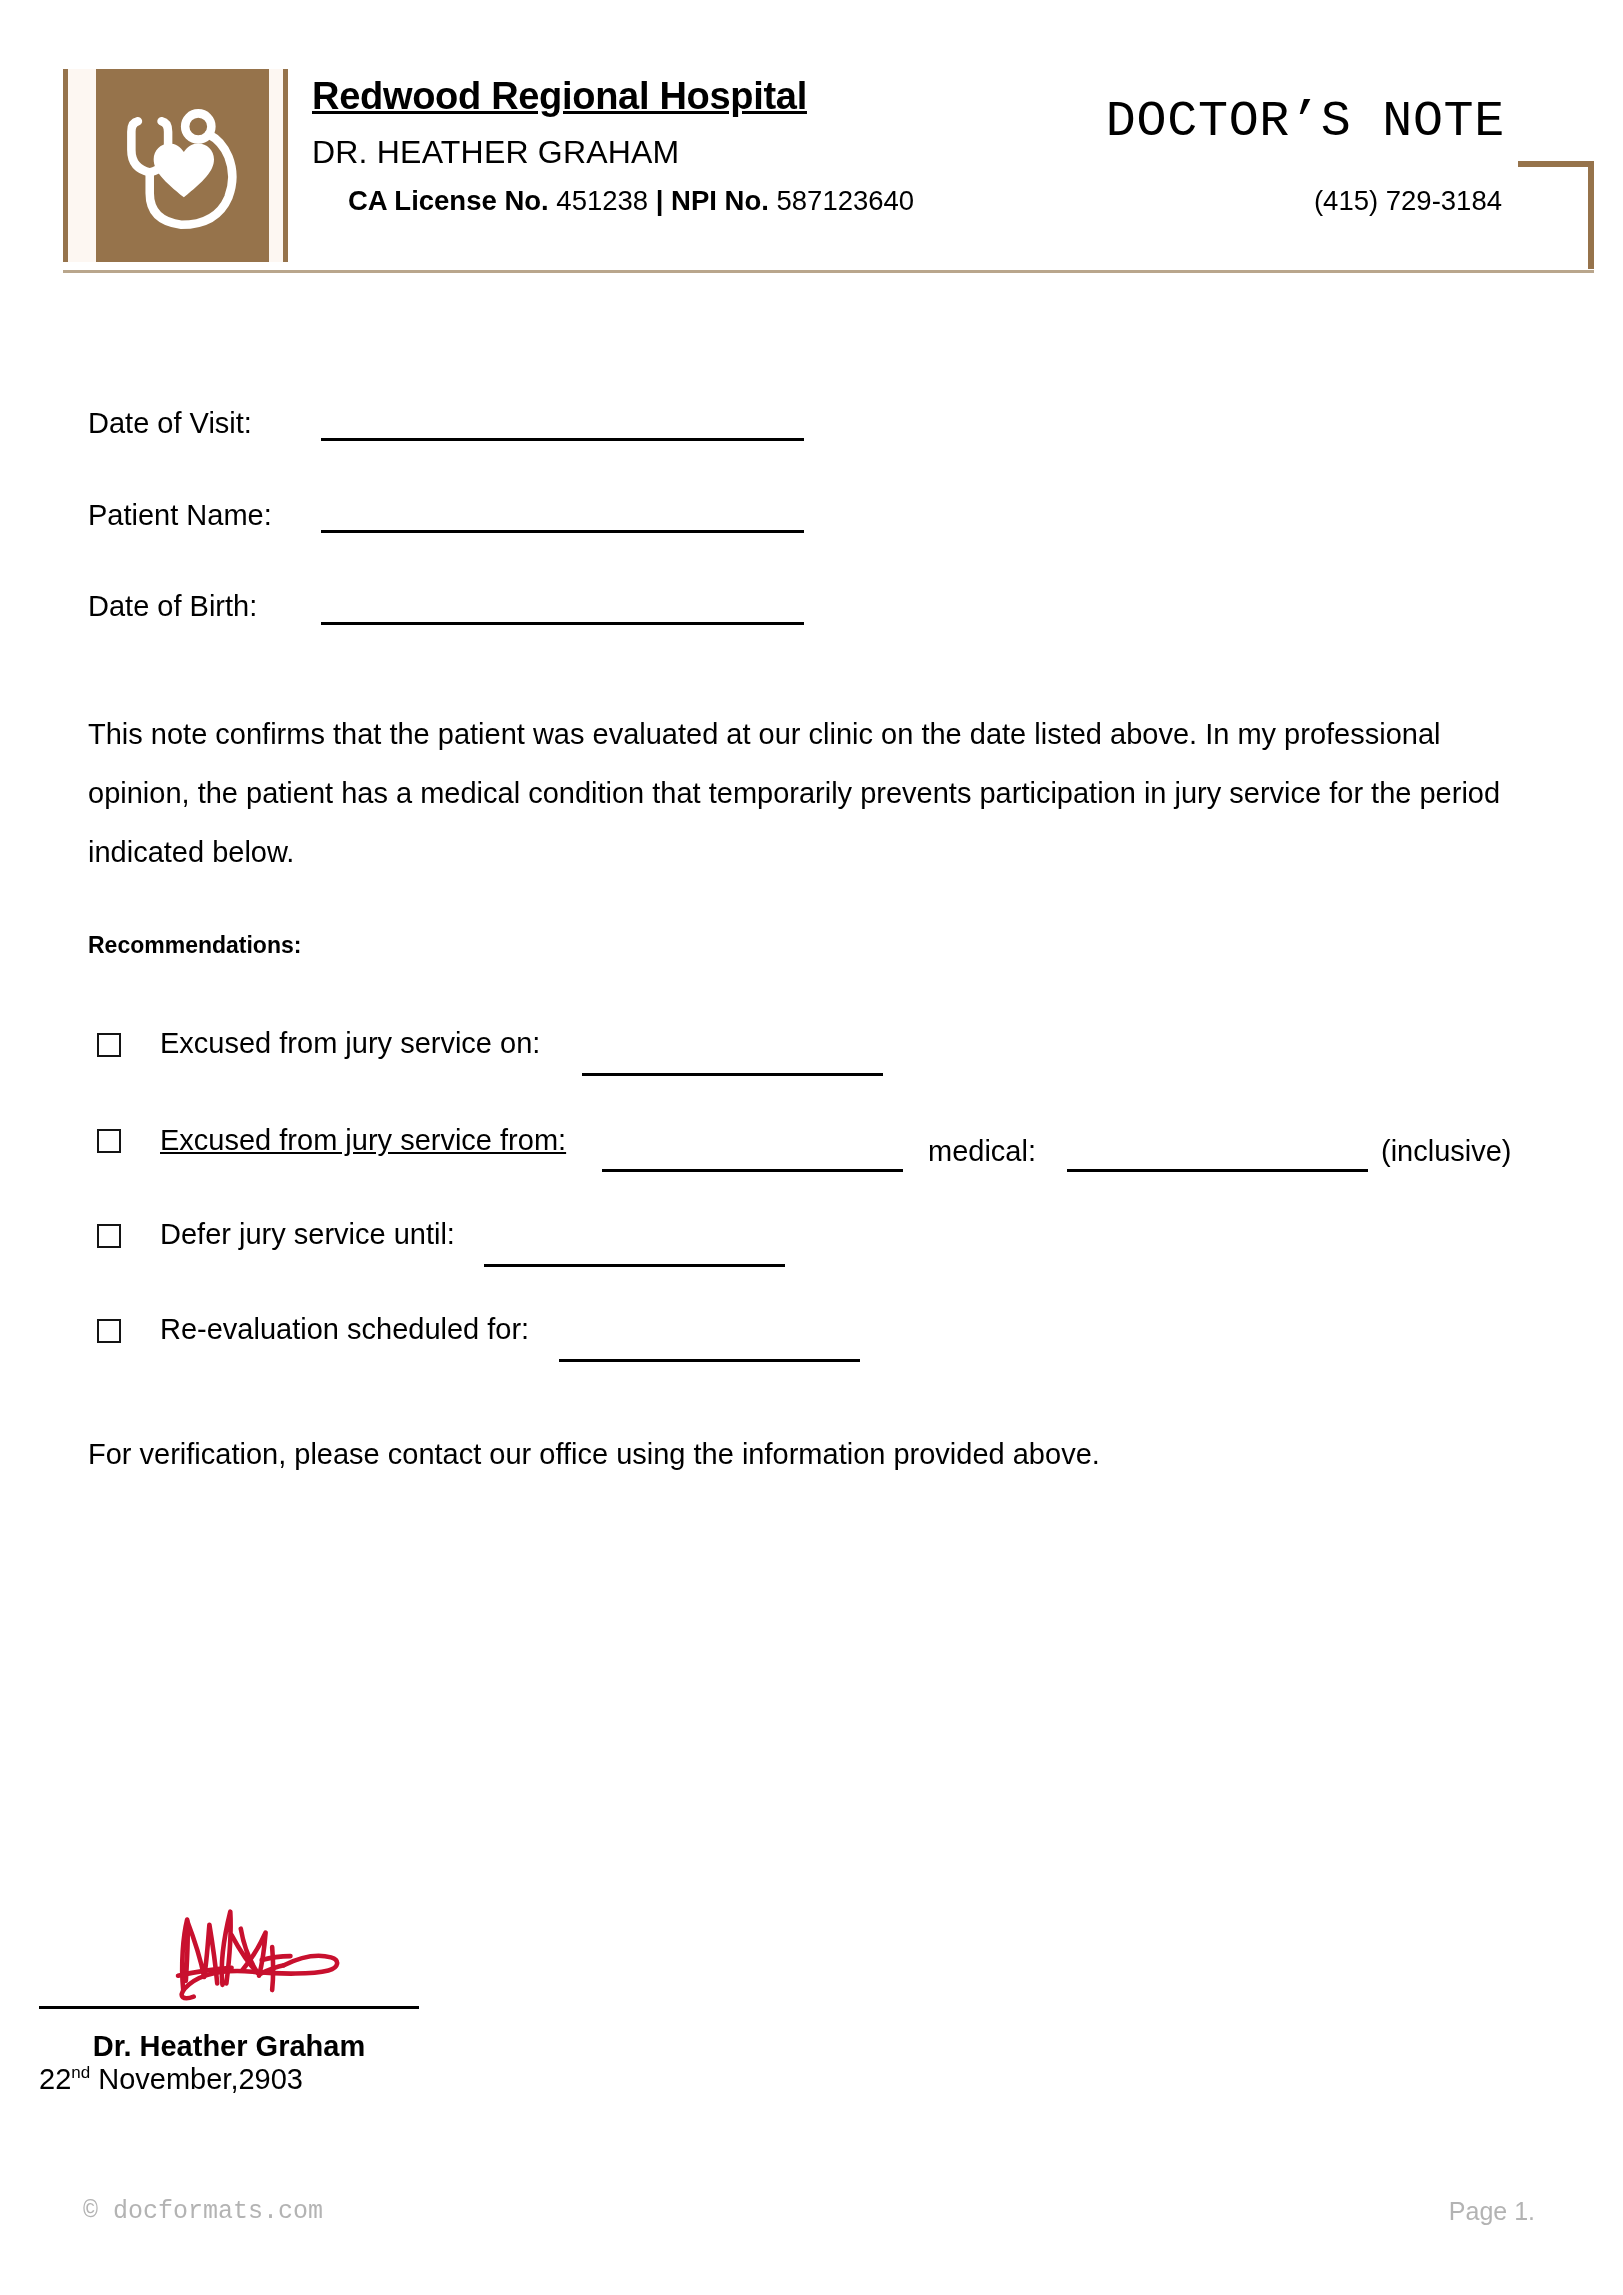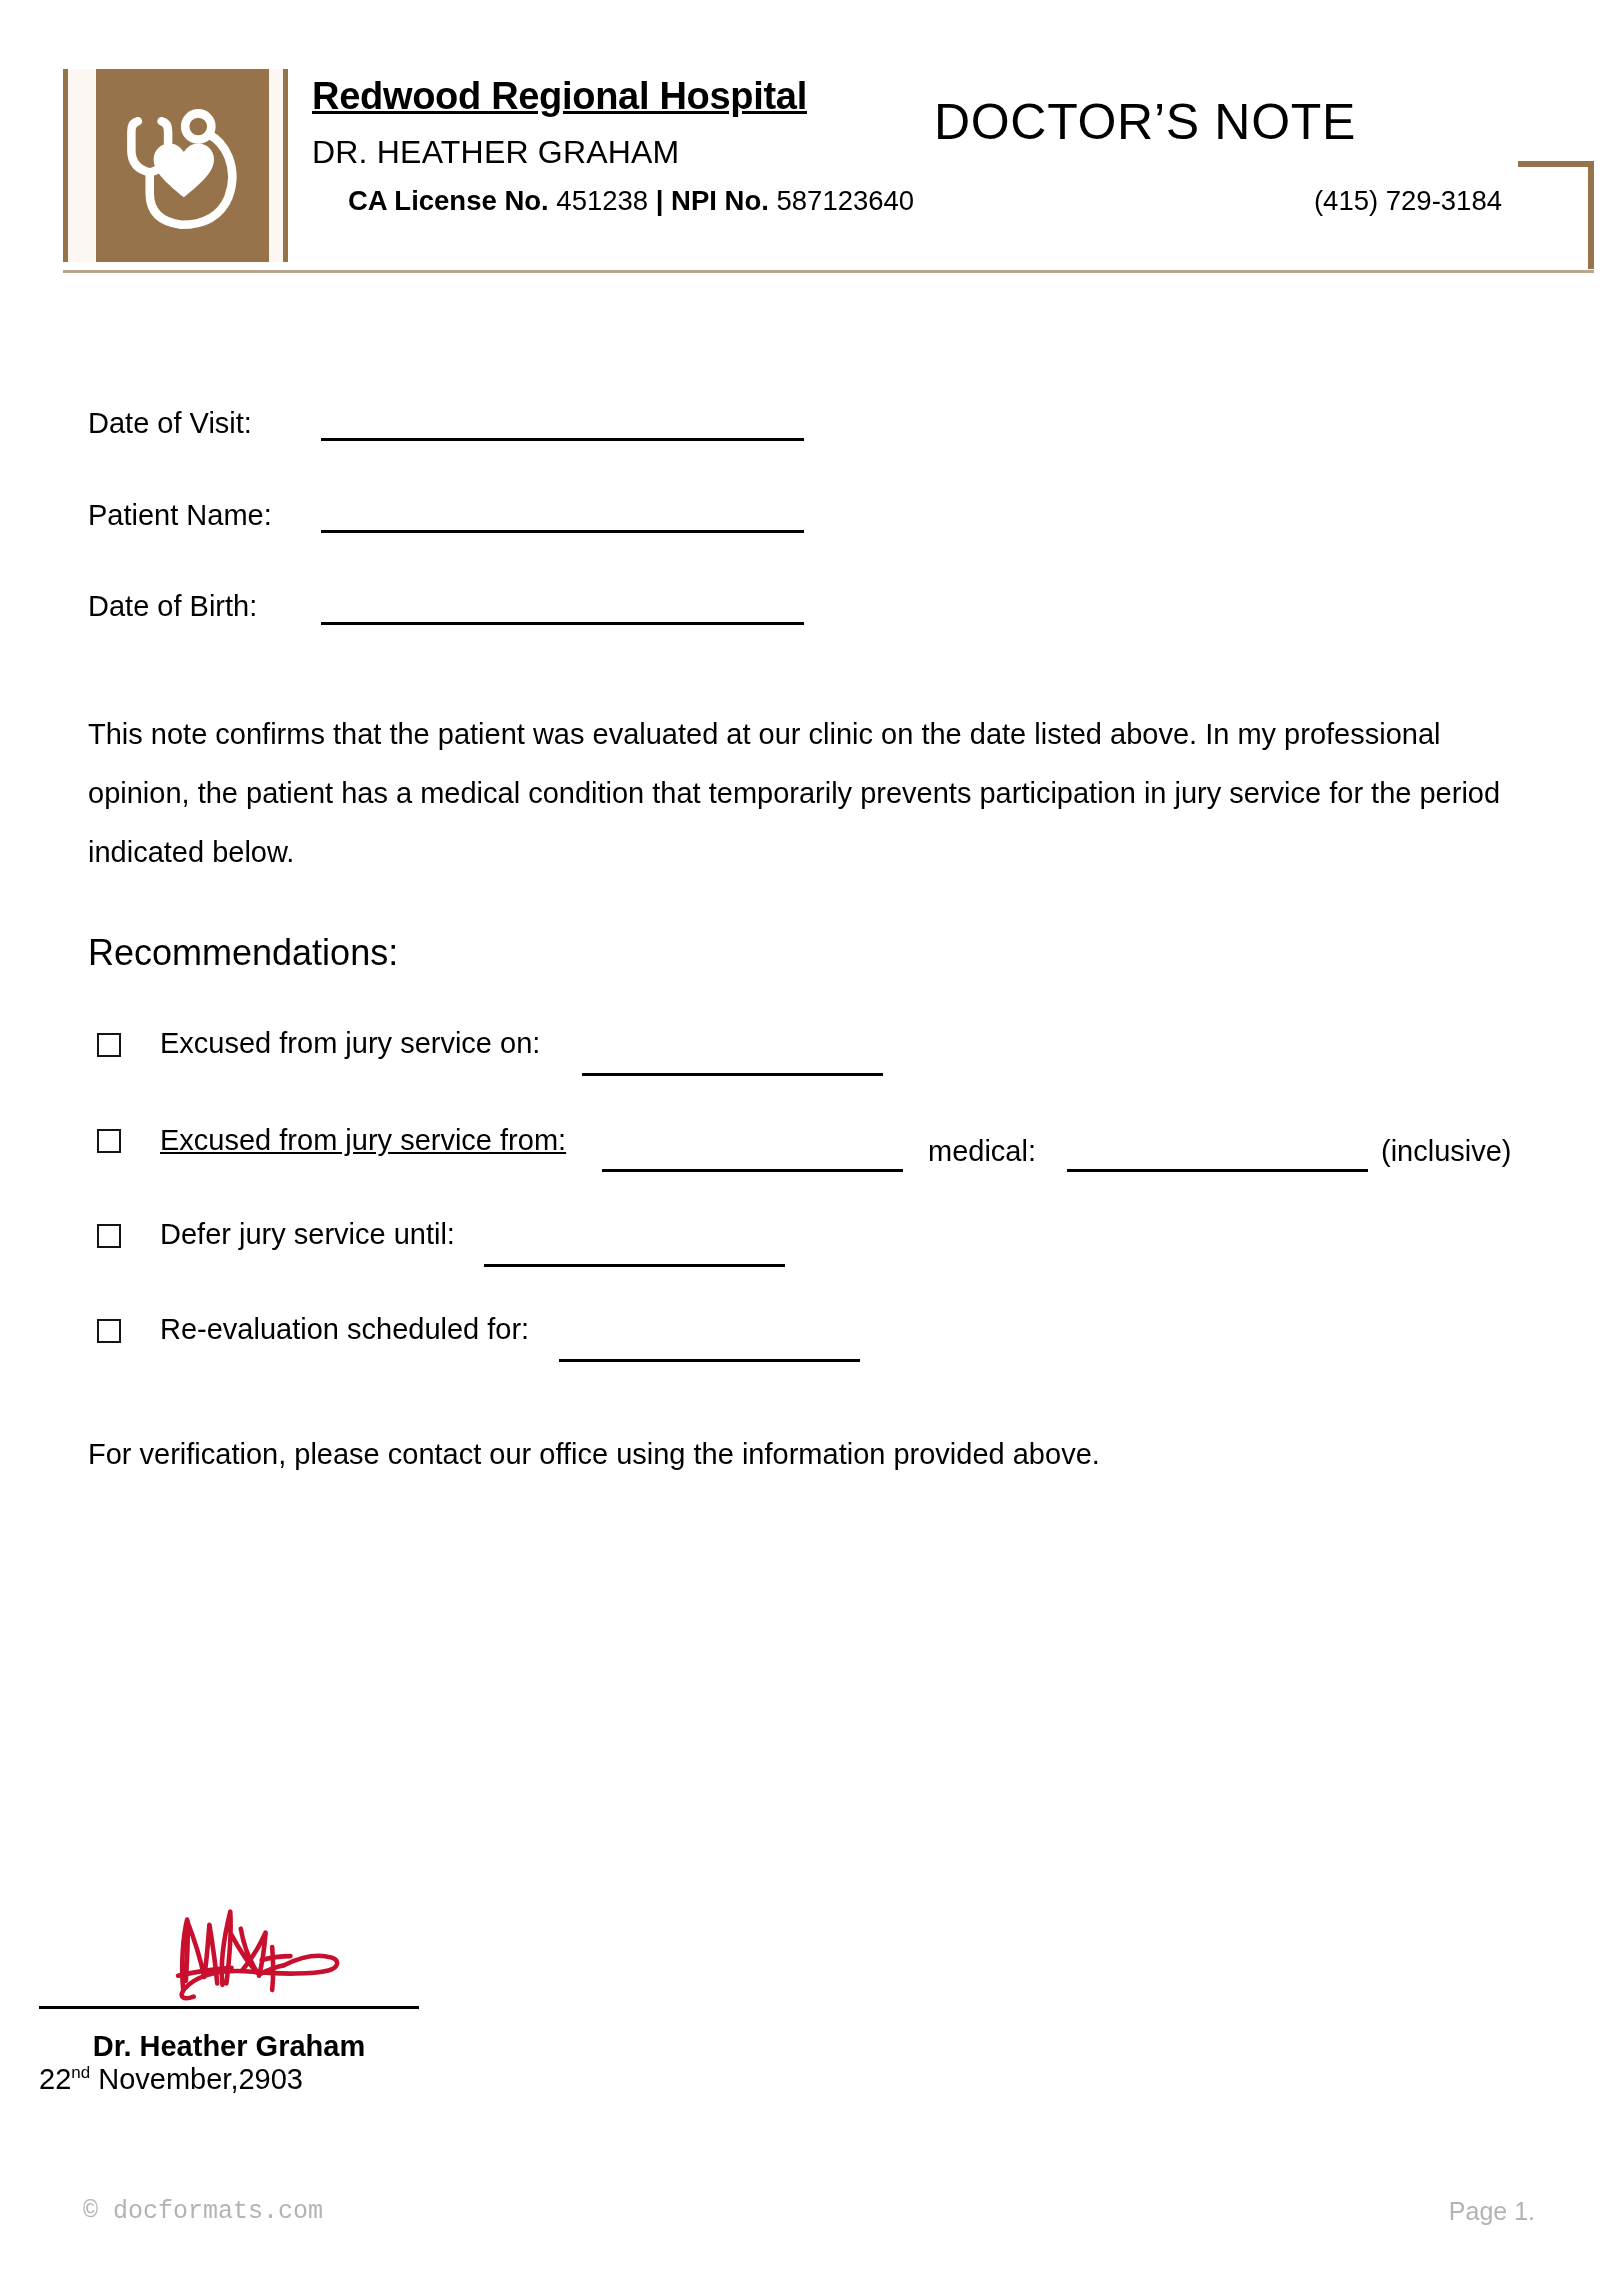--- a/index.html
+++ b/index.html
@@ -103,26 +103,27 @@
     white-space: nowrap;
     margin-left: 36px;
   }
   .license-line b { font-weight: bold; }
 
   .note-title {
     position: absolute;
     left: 785px;
     top: 93px;
     width: 720px;
-    text-align: center;
+    text-align: right;
     font-size: 50px;
     font-weight: 300;
     font-stretch: condensed;
     letter-spacing: 0.7px;
     white-space: nowrap;
+    font-family: Liberation Mono, monospace;
   }
   .hdr-corner-top {
     position: absolute;
     left: 1518px;
     top: 161px;
     width: 75px;
     height: 5.9px;
     background: #96734b;
   }
   .hdr-corner-right {
@@ -185,22 +186,22 @@
     font-stretch: condensed;
     line-height: 59px;
     text-align: left;
   }
 
   
   .rec-heading {
     position: absolute;
     left: 88px;
     top: 932px;
-    font-size: 36px;
-    font-weight: normal;
+    font-size: 23px;
+    font-weight: bold;
     font-stretch: condensed;
     white-space: nowrap;
   }
   .cb {
     position: absolute;
     width: 23.6px;
     height: 23.6px;
     border: 2.6px solid #141414;
     background: #ffffff;
     box-sizing: border-box;

